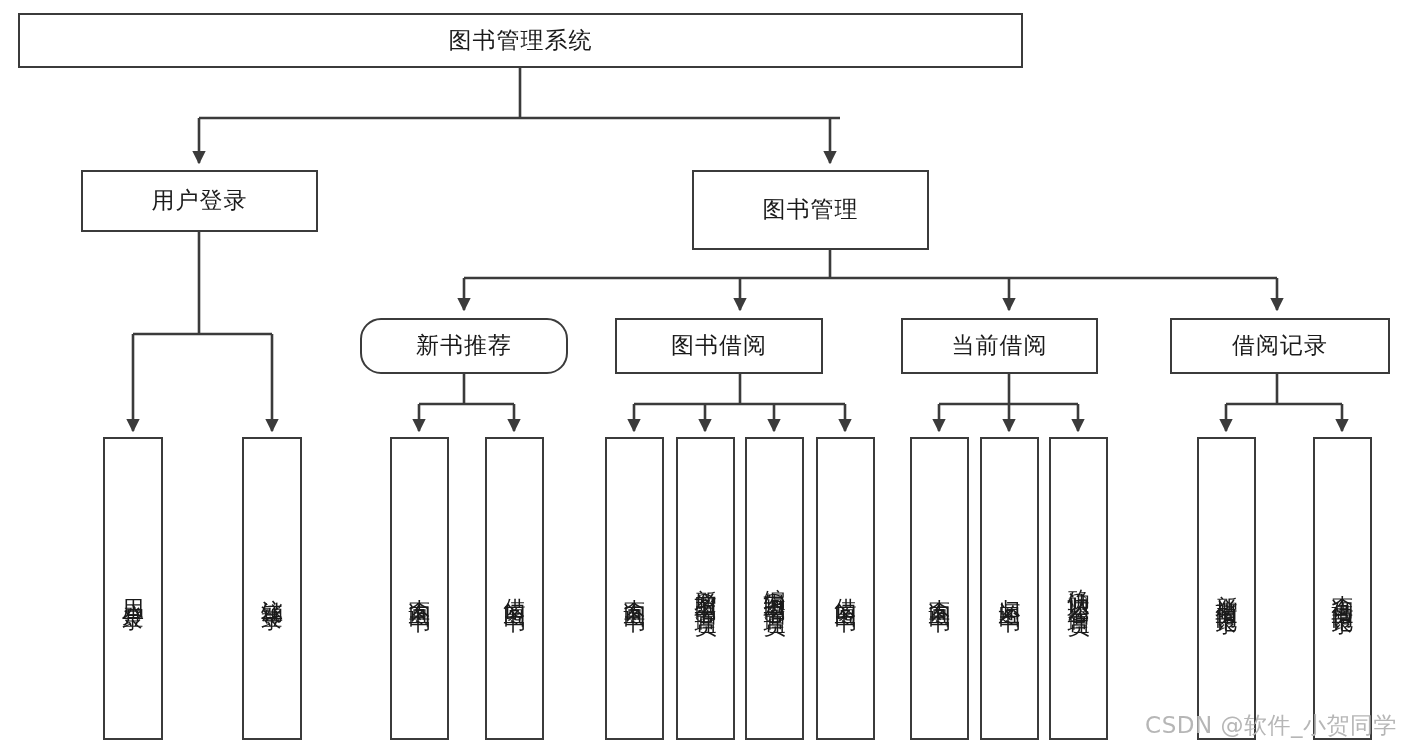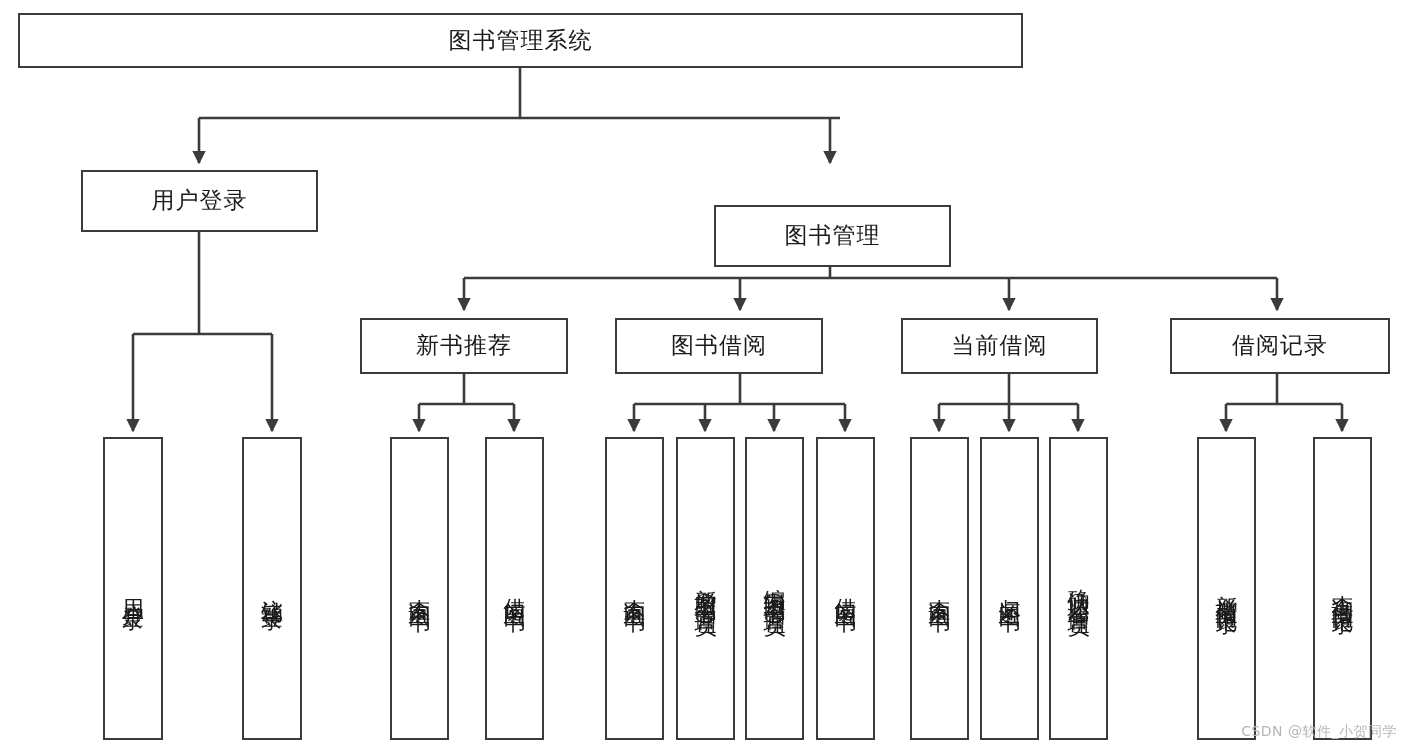--- a/index.html
+++ b/index.html
@@ -44,21 +44,21 @@
   .node.vert .vtext{
     writing-mode:vertical-rl;
     text-orientation:upright;
     white-space:nowrap;
   }
   .node .htext{ white-space:nowrap; }
   #watermark{
     position:absolute;
     right:8px;
     bottom:6px;
-    font-size:14px;
+    font-size:23px;
     color:#b6b6b6;
     letter-spacing:0.5px;
     white-space:nowrap;
   }
 </style>
 </head>
 <body>
 
 <div id="diagram">
 
@@ -112,25 +112,25 @@
     </g>
   </svg>
 
   <div class="node horiz" style="left:18px;top:13px;width:1005px;height:55px;">
     <span class="htext">图书管理系统</span>
   </div>
 
   <div class="node horiz" style="left:81px;top:170px;width:237px;height:62px;">
     <span class="htext">用户登录</span>
   </div>
-  <div class="node horiz" style="left:714px;top:170px;width:237px;height:62px;margin-top:35px;">
+  <div class="node horiz" style="left:692px;top:170px;width:237px;height:80px;">
     <span class="htext">图书管理</span>
   </div>
 
-  <div class="node horiz" style="left:360px;top:318px;width:208px;height:56px;">
+  <div class="node horiz" style="left:360px;top:318px;width:208px;height:56px;border-radius:21px;">
     <span class="htext">新书推荐</span>
   </div>
   <div class="node horiz" style="left:615px;top:318px;width:208px;height:56px;">
     <span class="htext">图书借阅</span>
   </div>
   <div class="node horiz" style="left:901px;top:318px;width:197px;height:56px;">
     <span class="htext">当前借阅</span>
   </div>
   <div class="node horiz" style="left:1170px;top:318px;width:220px;height:56px;">
     <span class="htext">借阅记录</span>

